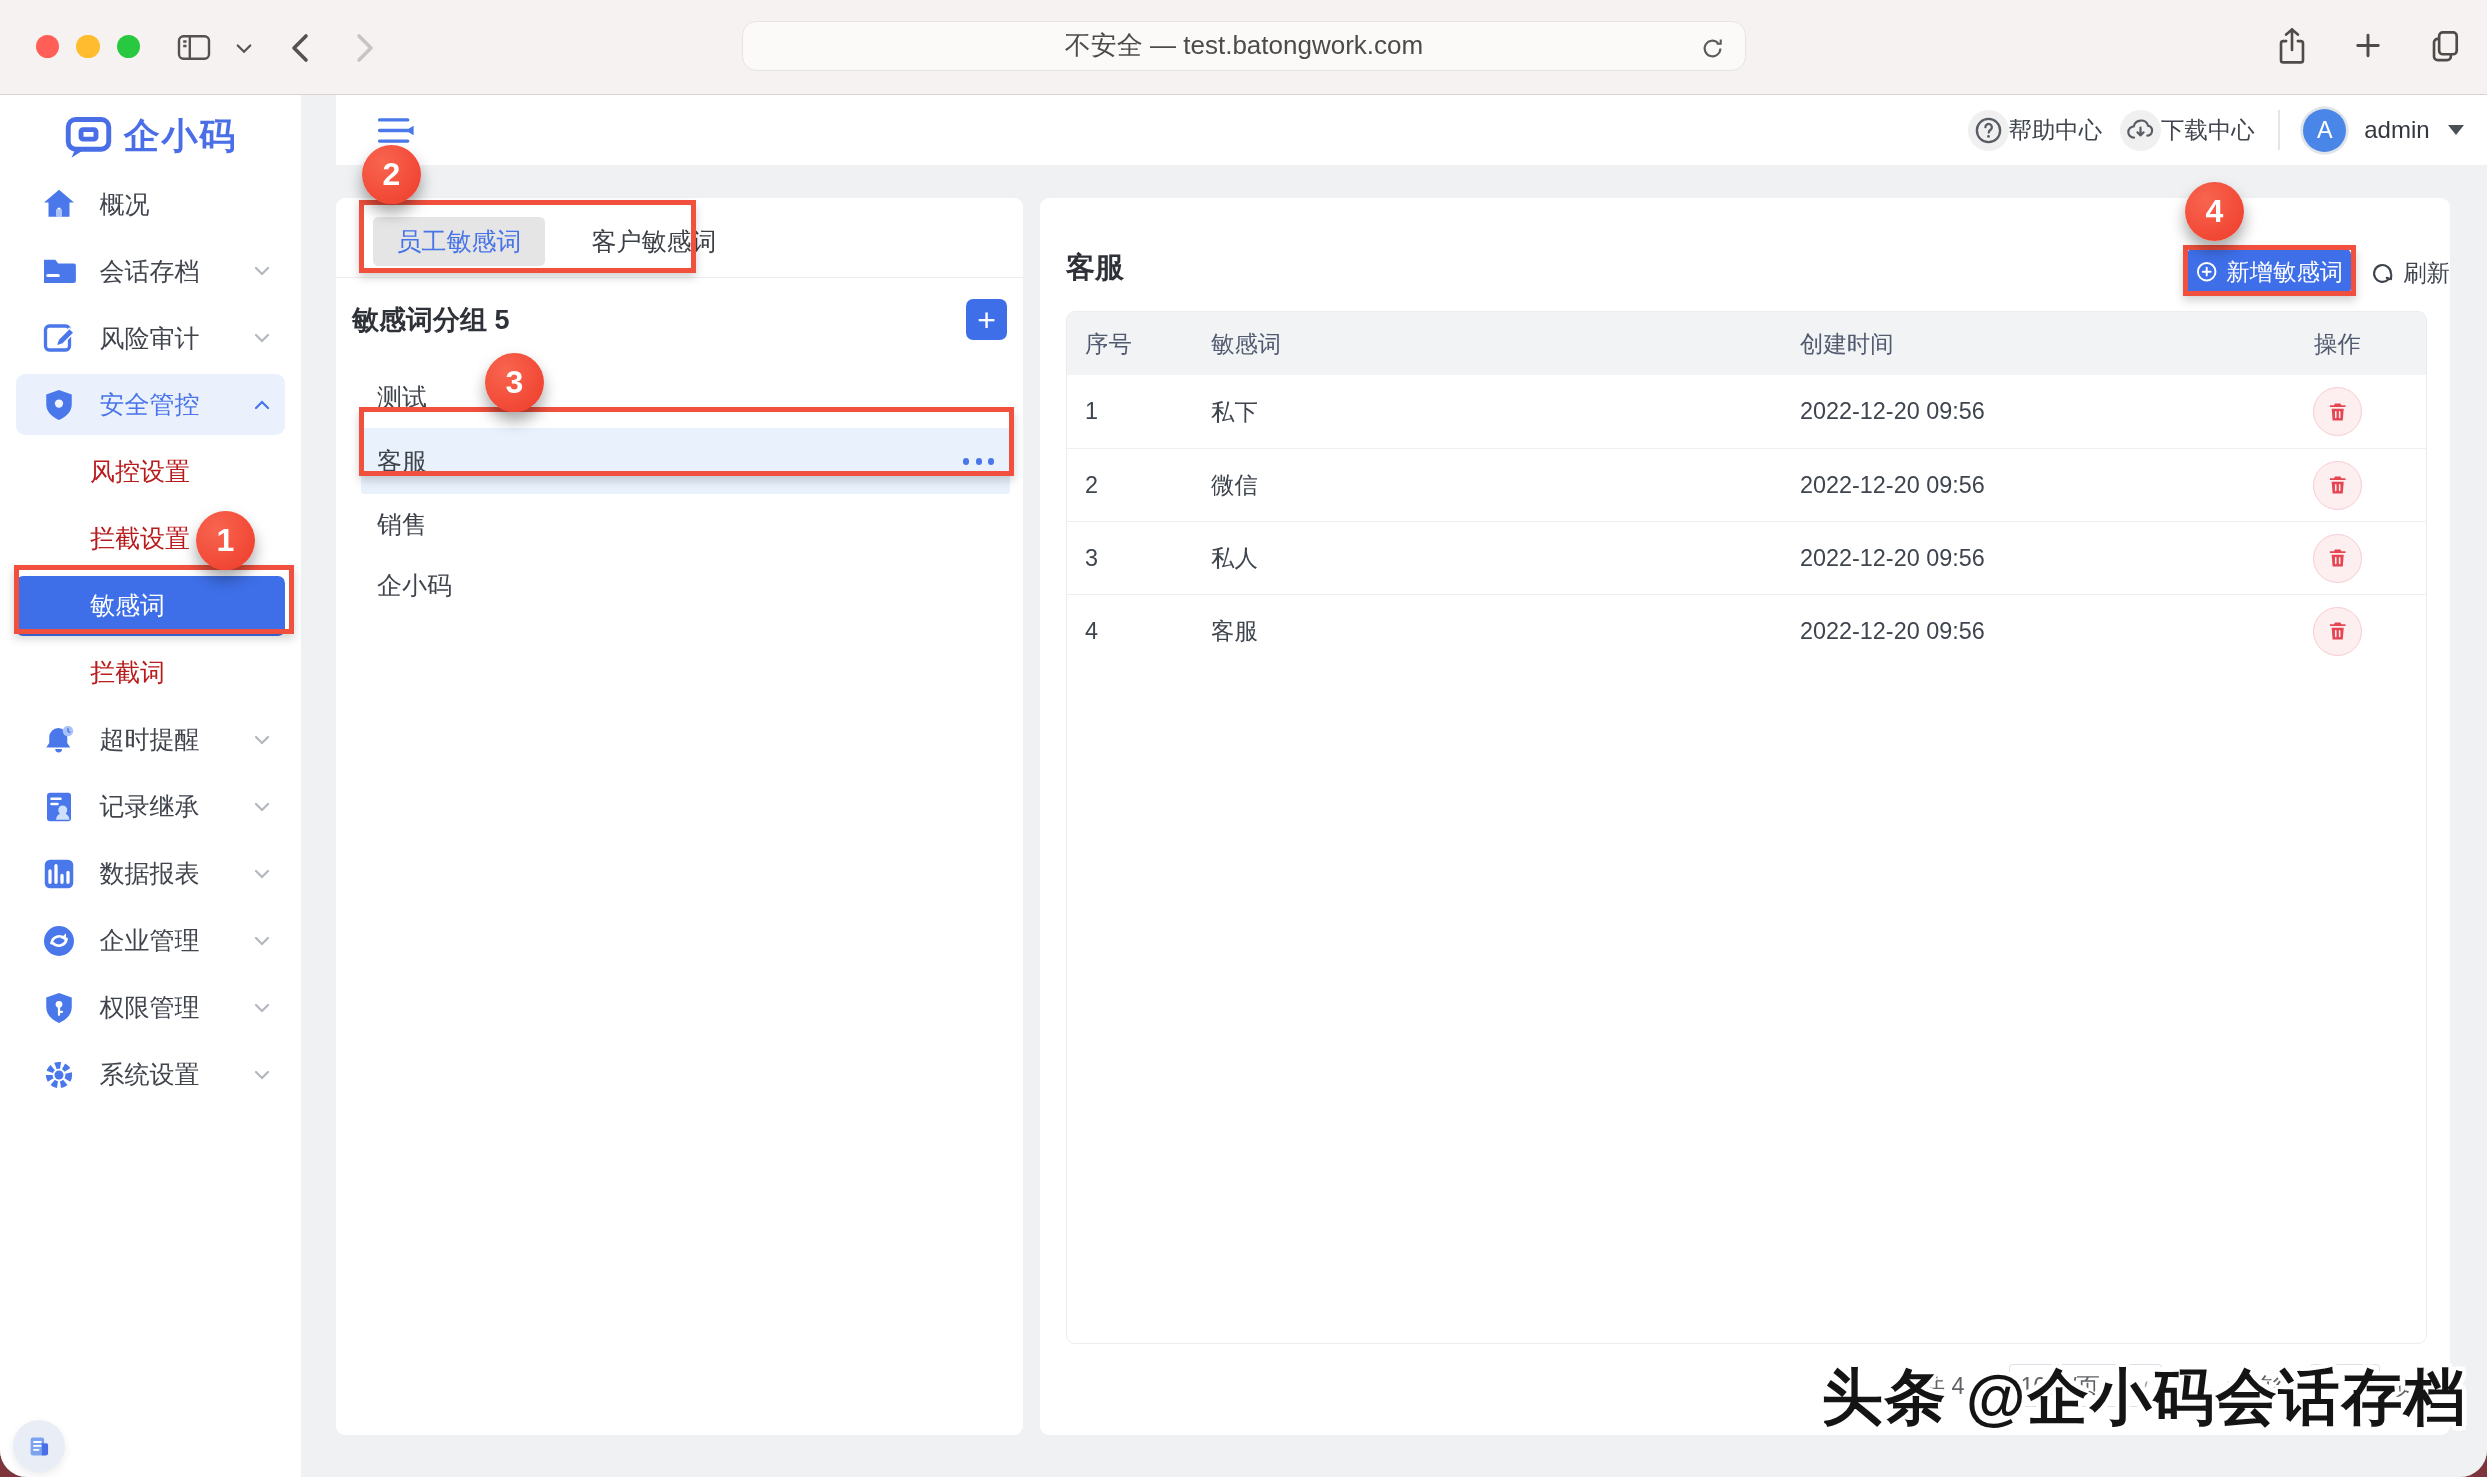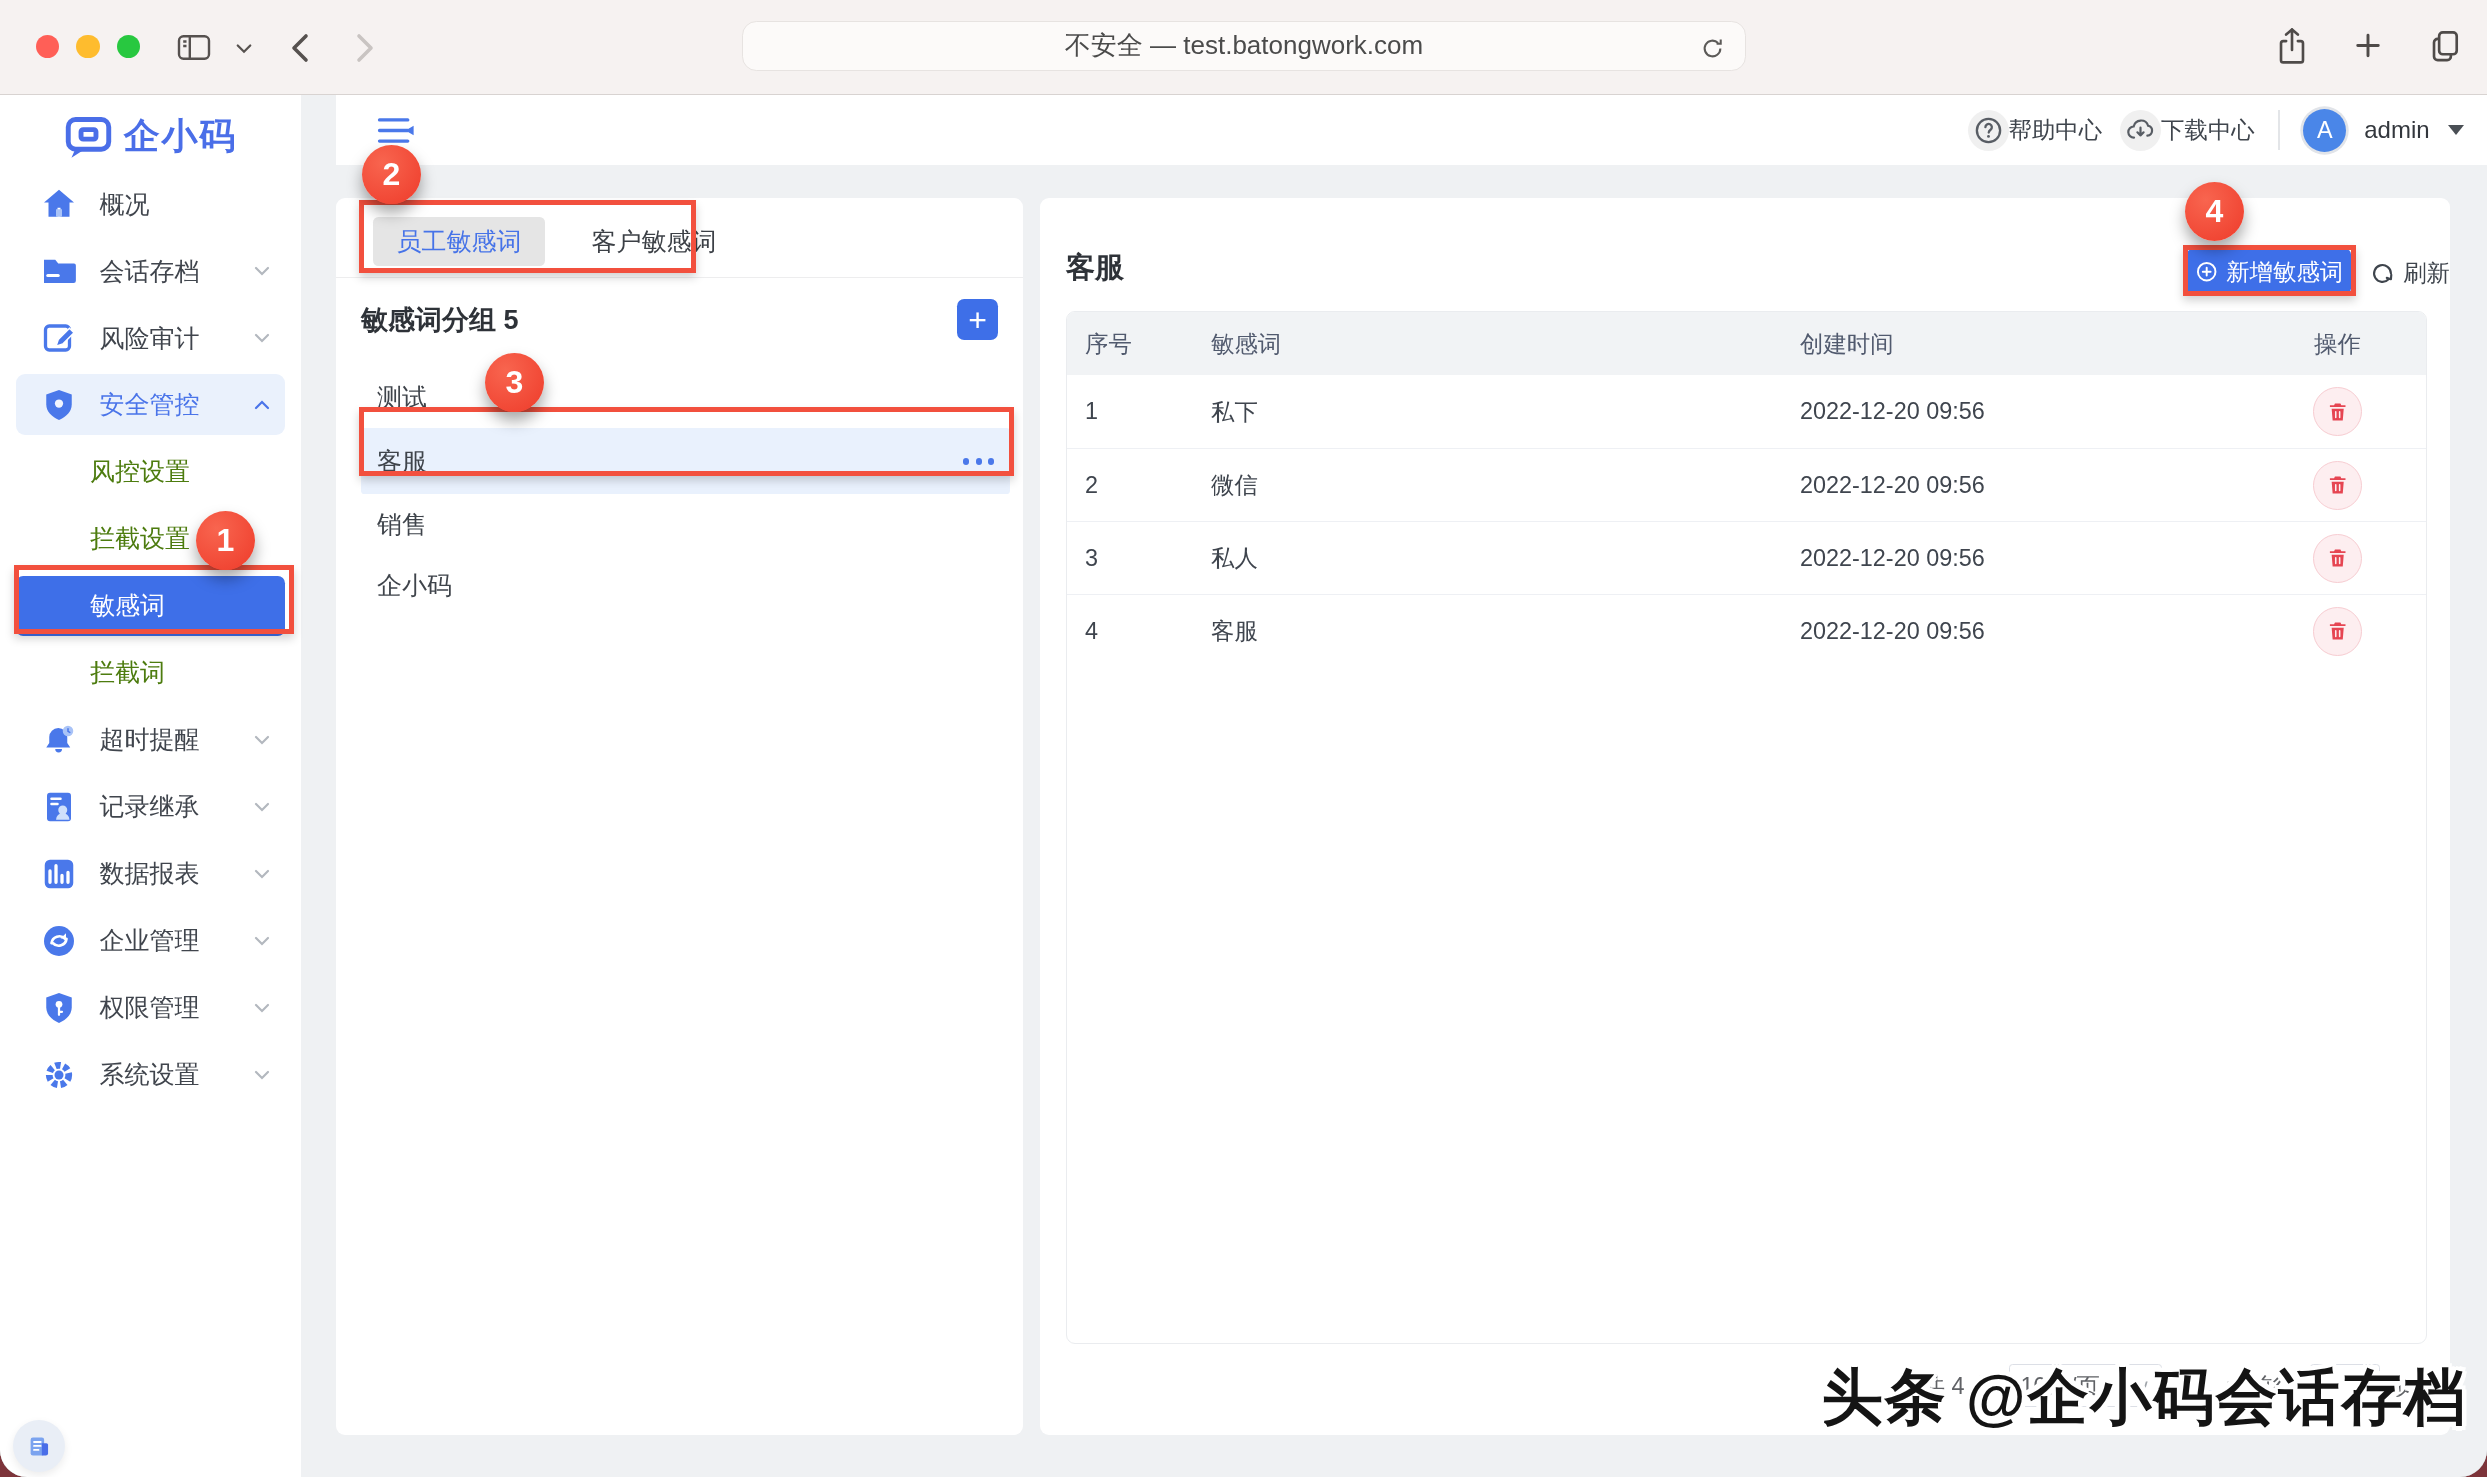--- a/index.html
+++ b/index.html
@@ -28,21 +28,21 @@
   .logo { height:65px; margin-top:9px; display:flex; align-items:center; justify-content:center; gap:10.8px; }
   .logo-text { font-size:36px; font-weight:700; color:#4a6ee8; letter-spacing:1.8px; }
   .nav { margin-top:1.8px; }
   .nav-item { height:67px; margin:0 16px; padding-left:23.4px; display:flex; align-items:center;
               color:#40454d; font-size:25px; border-radius:9px; cursor:pointer; }
   .nav-item .ni-icon { width:40px; display:flex; justify-content:center; }
   .nav-item .ni-label { margin-left:20px; }
   .nav-item .chev { margin-left:auto; margin-right:12.6px; }
   .nav-item.active-group { background:#eaf1fc; color:#4a74e9; height:61px; margin:2.7px 16px; }
   .nav-sub { height:67px; margin:0 16px; padding-left:74px; display:flex; align-items:center;
-             color:#4d7c0f; font-size:25px; border-radius:7.2px; cursor:pointer; }
+             color:#b91c1c; font-size:25px; border-radius:7.2px; cursor:pointer; }
   .nav-sub.active-leaf { background:#3e6fe8; color:#ffffff; height:60px; margin:3.6px 16px; }
 
   
   .main { position:absolute; left:301px; top:95px; right:0; bottom:0; background:#eff1f3; }
   .appbar { position:absolute; left:35px; right:0; top:0; height:70px; background:#ffffff; }
   .collapse-btn { position:absolute; left:40px; top:20px; background:none; border:none; }
   .appbar-right { position:absolute; right:23.4px; top:0; height:70px; display:flex; align-items:center; gap:18px; }
   .ab-link { display:flex; align-items:center; font-size:23.4px; color:#3f454d; cursor:pointer; }
   .ab-circle { width:41px; height:41px; border-radius:50%; background:#f0f0f0; display:flex; align-items:center; justify-content:center; }
   .ab-divider { width:1.8px; height:40px; background:#e3e5e8; margin:0 5.4px; }
@@ -54,21 +54,21 @@
   
   .panel { position:absolute; background:#fff; border-radius:9px; }
   .left-panel { left:35px; top:103px; width:687px; height:1237px; }
   .right-panel { left:739px; top:103px; width:1410px; height:1237px; }
 
   
   .tabs { display:flex; gap:23.4px; padding:19px 0 0 37px; }
   .tab { height:49px; padding:0 23.4px; display:flex; align-items:center; font-size:25px; color:#3c4046; border-radius:5.4px; cursor:pointer; }
   .tab.active { background:#e5e5e5; color:#4673e8; }
   .tab-divider { margin-top:10.8px; border-bottom:1.8px solid #ededee; }
-  .group-head { margin-top:21.6px; padding:0 25px; display:flex; align-items:center; justify-content:space-between; }
+  .group-head { margin-top:21.6px; padding:0 16px; display:flex; align-items:center; justify-content:space-between; }
   .group-title { font-size:27px; font-weight:600; color:#2e3238; }
   .plus-btn { width:41px; height:41px; border:none; border-radius:7.2px; background:#3e6fe8; color:#fff; font-size:32px; line-height:36px; cursor:pointer; }
   .group-list { margin-top:27px; }
   .group-item { height:61px; display:flex; align-items:center; padding-left:41px; font-size:25px; color:#3f444b; cursor:pointer; }
   .group-item.selected { height:66px; margin:0 12.6px 0 25px; padding-left:16px; padding-right:16px;
                          background:#e9f1fd; border-radius:3.6px; display:flex; justify-content:space-between; }
   .dots { display:flex; gap:6.3px; }
   .dots i { width:6.3px; height:6.3px; border-radius:50%; background:#4a78ea; }
 
   

